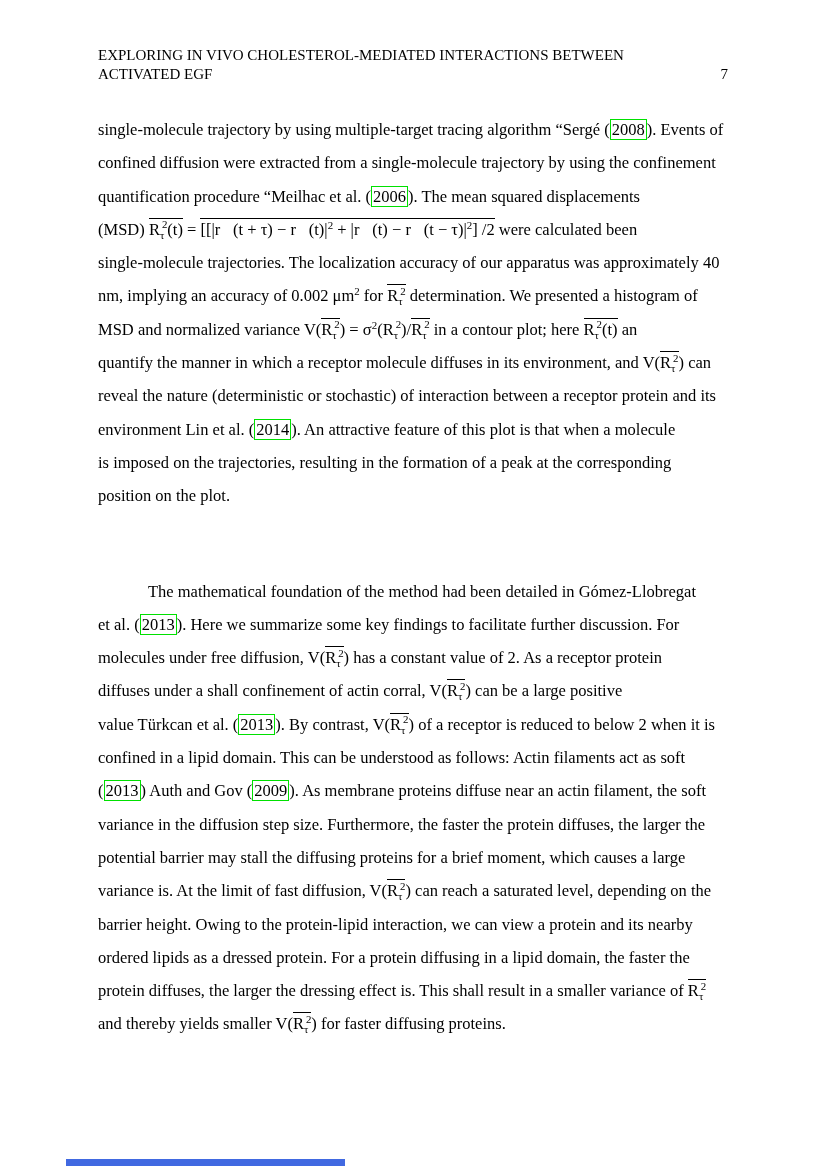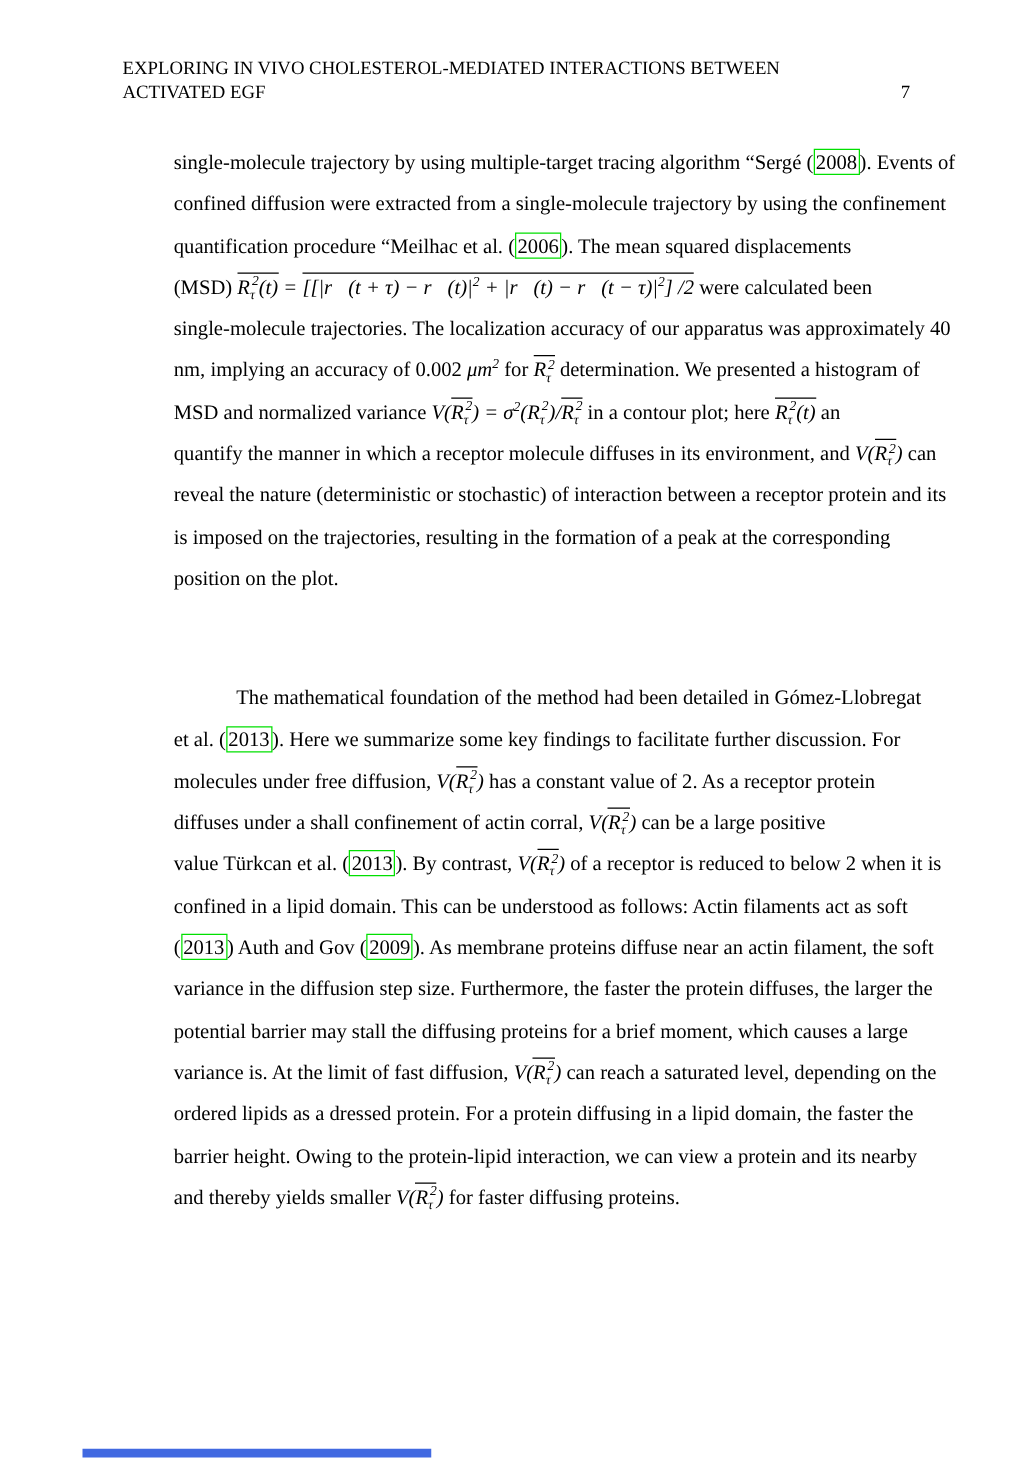--- a/index.html
+++ b/index.html
@@ -17,36 +17,35 @@
   .header {
     position: absolute; left: 98px; top: 46px; width: 630px;
     font-size: 15px; line-height: 19px; color: #000;
   }
   .header .row2 { display: flex; justify-content: space-between; gap: 30px; }
 
   
   .body-text {
     position: absolute; left: 98px; top: 113px; width: 632px;
     font-size: 16.5px;
-    margin-left: 41px;
   }
   .para { margin: 0; }
   .para + .para { margin-top: 62px; }
   .line { line-height: 33.3px; white-space: nowrap; }
   .para.indent .line:first-child { text-indent: 50px; }
 
   
   .cite {
     color: #000; text-decoration: none;
     border: 1px solid var(--cite-color, #00e000);
     padding: 0 1px;
   }
 
   
-  .math { font-style: italic; }
+  .math { }
   .math sub, .math sup { font-size: 66%; line-height: 0; }
   .math sub + sup { margin-left: -0.22em; }
   .ov {
     display: inline-block;
     border-top: 1px solid #000;
     padding-top: 2px;
     line-height: 1.05;
   }
 
   
@@ -73,35 +72,37 @@
       <div class="para">
         <div class="line"><span>single-molecule trajectory by using multiple-target tracing algorithm “Sergé (</span><a class="cite">2008</a><span>). Events of</span></div>
         <div class="line"><span>confined diffusion were extracted from a single-molecule trajectory by using the confinement</span></div>
         <div class="line"><span>quantification procedure “Meilhac et al. (</span><a class="cite">2006</a><span>). The mean squared displacements</span></div>
         <div class="line"><span>(MSD) </span><span class="math"><span class="ov">R<sub>τ</sub><sup>2</sup>(t)</span> = <span class="ov">[[|r⃗(t + τ) − r⃗(t)|<sup>2</sup> + |r⃗(t) − r⃗(t − τ)|<sup>2</sup>] /2</span></span><span> were calculated been</span></div>
         <div class="line"><span>single-molecule trajectories. The localization accuracy of our apparatus was approximately 40</span></div>
         <div class="line"><span>nm, implying an accuracy of 0.002 </span><span class="math">μm<sup>2</sup></span><span> for </span><span class="math"><span class="ov">R<sub>τ</sub><sup>2</sup></span></span><span> determination. We presented a histogram of</span></div>
         <div class="line"><span>MSD and normalized variance </span><span class="math">V(<span class="ov">R<sub>τ</sub><sup>2</sup></span>) = σ<sup>2</sup>(R<sub>τ</sub><sup>2</sup>)/<span class="ov">R<sub>τ</sub><sup>2</sup></span></span><span> in a contour plot; here </span><span class="math"><span class="ov">R<sub>τ</sub><sup>2</sup>(t)</span></span><span> an</span></div>
         <div class="line"><span>quantify the manner in which a receptor molecule diffuses in its environment, and </span><span class="math">V(<span class="ov">R<sub>τ</sub><sup>2</sup></span>)</span><span> can</span></div>
         <div class="line"><span>reveal the nature (deterministic or stochastic) of interaction between a receptor protein and its</span></div>
+        <div class="line"><span>environment Lin et al. (</span><a class="cite">2014</a><span>). An attractive feature of this plot is that when a molecule</span></div>
         <div class="line"><span>is imposed on the trajectories, resulting in the formation of a peak at the corresponding</span></div>
         <div class="line"><span>position on the plot.</span></div>
       </div>
       <div class="para indent">
         <div class="line"><span>The mathematical foundation of the method had been detailed in Gómez-Llobregat</span></div>
         <div class="line"><span>et al. (</span><a class="cite">2013</a><span>). Here we summarize some key findings to facilitate further discussion. For</span></div>
         <div class="line"><span>molecules under free diffusion, </span><span class="math">V(<span class="ov">R<sub>τ</sub><sup>2</sup></span>)</span><span> has a constant value of 2. As a receptor protein</span></div>
         <div class="line"><span>diffuses under a shall confinement of actin corral, </span><span class="math">V(<span class="ov">R<sub>τ</sub><sup>2</sup></span>)</span><span> can be a large positive</span></div>
         <div class="line"><span>value Türkcan et al. (</span><a class="cite">2013</a><span>). By contrast, </span><span class="math">V(<span class="ov">R<sub>τ</sub><sup>2</sup></span>)</span><span> of a receptor is reduced to below 2 when it is</span></div>
         <div class="line"><span>confined in a lipid domain. This can be understood as follows: Actin filaments act as soft</span></div>
         <div class="line"><span>(</span><a class="cite">2013</a><span>) Auth and Gov (</span><a class="cite">2009</a><span>). As membrane proteins diffuse near an actin filament, the soft</span></div>
         <div class="line"><span>variance in the diffusion step size. Furthermore, the faster the protein diffuses, the larger the</span></div>
         <div class="line"><span>potential barrier may stall the diffusing proteins for a brief moment, which causes a large</span></div>
         <div class="line"><span>variance is. At the limit of fast diffusion, </span><span class="math">V(<span class="ov">R<sub>τ</sub><sup>2</sup></span>)</span><span> can reach a saturated level, depending on the</span></div>
+        <div class="line"><span>barrier height. Owing to the protein-lipid interaction, we can view a protein and its nearby</span></div>
         <div class="line"><span>ordered lipids as a dressed protein. For a protein diffusing in a lipid domain, the faster the</span></div>
-        <div class="line"><span>barrier height. Owing to the protein-lipid interaction, we can view a protein and its nearby</span></div>
+        <div class="line"><span>protein diffuses, the larger the dressing effect is. This shall result in a smaller variance of </span><span class="math"><span class="ov">R<sub>τ</sub><sup>2</sup></span></span></div>
         <div class="line"><span>and thereby yields smaller </span><span class="math">V(<span class="ov">R<sub>τ</sub><sup>2</sup></span>)</span><span> for faster diffusing proteins.</span></div>
       </div>
     </div>
 
   <div class="bottom-bar"></div>
 
 </div>
 
 </body></html>

